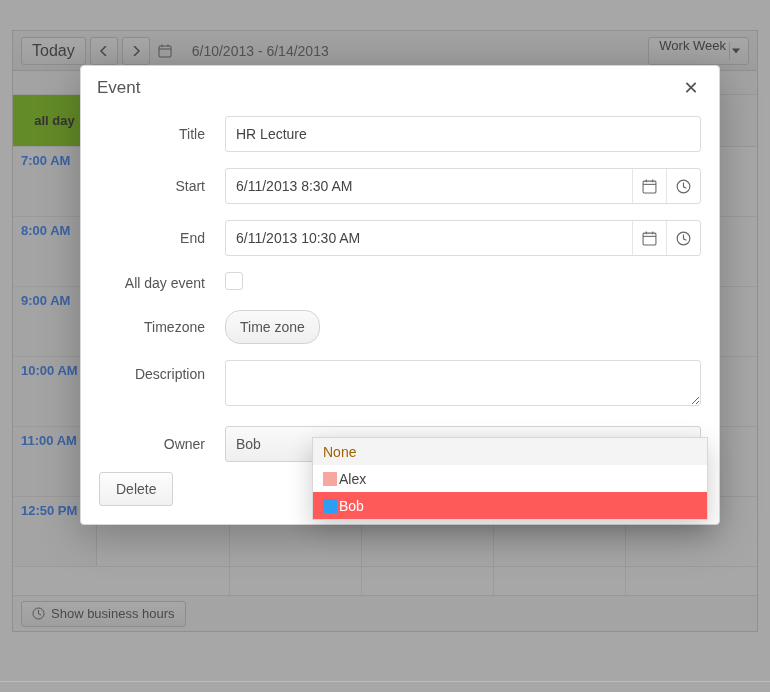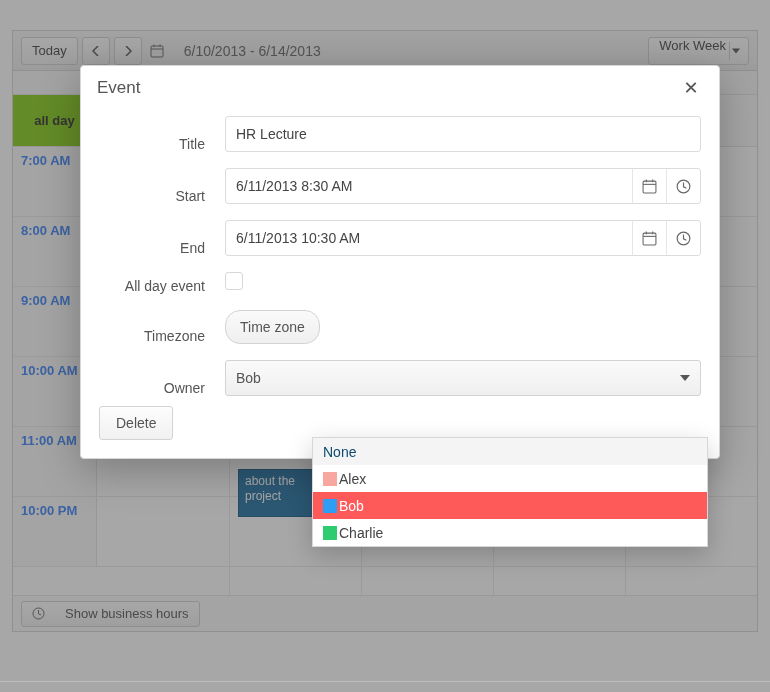--- a/index.html
+++ b/index.html
@@ -2,21 +2,21 @@
 <html><head>
 <meta charset="utf-8">
 <style>
   * { box-sizing: border-box; margin: 0; padding: 0; font-family: Arial, Helvetica, sans-serif; }
   html, body { width: 770px; height: 692px; overflow: hidden; background: #fff; }
   .stage { position: relative; width: 770px; height: 692px; }
   .app-frame { position: absolute; left: 12px; top: 30px; right: 12px; bottom: 60px; border: 1px solid #d5d5d5; background: #fff; }
 
   
   .toolbar { height: 40px; background: linear-gradient(#f7f7f7,#ececec); border-bottom: 1px solid #d5d5d5; display: flex; align-items: center; padding: 0 8px; font-size: 14px; color: #444; }
-  .tb-btn { height: 28px; line-height: 26px; padding: 0 10px; border: 1px solid #cfcfcf; border-radius: 3px; background: linear-gradient(#fff,#f0f0f0); color: #444; font-size: 13px; margin-right: 4px; cursor: pointer; display: inline-flex; align-items: center; }
+  .tb-btn { height: 28px; line-height: 26px; padding: 0 10px; border: 1px solid #cfcfcf; border-radius: 3px; background: linear-gradient(#fff,#f0f0f0); color: #444; font-size: 16px; margin-right: 4px; cursor: pointer; display: inline-flex; align-items: center; }
   .tb-icobtn { width: 28px; padding: 0; justify-content: center; }
   .tb-date { display: inline-flex; align-items: center; gap: 20px; margin-left: 4px; color: #666; }
   .spacer { flex: 1; }
   .view-select { height: 28px; border: 1px solid #cfcfcf; border-radius: 3px; background: linear-gradient(#fff,#f0f0f0); padding: 0 22px 0 10px; font-size: 13px; color: #444; position: relative; cursor: pointer; }
   .view-select::after { content:""; position:absolute; right:8px; top:50%; width:0;height:0; border-left:4px solid transparent; border-right:4px solid transparent; border-top:5px solid #555; transform:translateY(-50%);}
   .view-select .sep { position:absolute; right:18px; top:4px; bottom:4px; width:1px; background:#cfcfcf;}
 
   
   .cal-body { position: absolute; top: 40px; left: 0; right: 0; bottom: 36px; overflow: hidden; font-size: 13px; color: #2e2e2e;}
   .allday-row { position: absolute; left:0; right:0; top:24px; height:52px; border-bottom:1px solid #e3e3e3; background:#fafafa;}
@@ -24,52 +24,52 @@
   .header-row { position:absolute; left:0; right:0; top:0; height:24px; background:#f7f7f7; border-bottom:1px solid #e3e3e3;}
   .slot { position:absolute; left:0; right:0; height:70px; border-bottom:1px solid #e9e9e9; }
   .slot .time { position:absolute; left:0; width:84px; top:0; height:100%; display:flex; align-items:flex-start; padding:6px 8px; font-weight:700; color:#3b82f6; background:#fafafa; border-right:1px solid #e3e3e3;}
   .cols { position:absolute; left:84px; right:0; top:24px; bottom:0; }
   .vline { position:absolute; top:0; bottom:0; width:1px; background:#e9e9e9; }
 
   .event-chip { position:absolute; background:#1f6fa3; color:#fff; font-size:12px; border:1px solid #155a87; padding:4px 6px; line-height:1.25; }
 
   
   .cal-footer { position:absolute; left:0; right:0; bottom:0; height:36px; border-top:1px solid #e3e3e3; background:#fafafa; display:flex; align-items:center; padding:0 8px;}
-  .footer-btn { height:26px; line-height:24px; border:1px solid #cfcfcf; border-radius:3px; padding:0 10px; background:linear-gradient(#fff,#f0f0f0); color:#555; font-size:13px; display:inline-flex; align-items:center; gap:20px; cursor:pointer;}
+  .footer-btn { height:26px; line-height:24px; border:1px solid #cfcfcf; border-radius:3px; padding:0 10px; background:linear-gradient(#fff,#f0f0f0); color:#555; font-size:13px; display:inline-flex; align-items:center; gap:6px; cursor:pointer;}
 
   
   .overlay { position:absolute; inset:0; background:rgba(60,60,60,.45); }
 
   
   .dialog { position:absolute; left:80px; top:65px; width:640px; background:#fff; border:1px solid #d7d7d7; border-radius:4px; box-shadow:0 12px 40px rgba(0,0,0,.25); padding: 0 0 18px 0; }
   .dlg-header { height:44px; display:flex; align-items:center; padding:8px 16px; font-size:17px; color:#555;text-align:center; }
   .dlg-header .x { margin-left:auto; width:24px; height:24px; display:flex; align-items:center; justify-content:center; color:#555; font-size:18px; cursor:pointer; }
   .form { padding: 6px 18px 0 18px; }
-  .row { display:flex; align-items:flex-end; margin-bottom:16px; }
+  .row { display:flex; align-items:center; margin-bottom:16px; }
   .row.top { align-items:flex-start; }
   .lbl { width:126px; text-align:right; padding-right:20px; font-size:14px; color:#555; }
   .ctrl { flex:1; position:relative; }
   .inp { width:100%; height:36px; border:1px solid #dcdcdc; border-radius:3px; padding:4px 10px; font-size:14px; color:#444; background:#fff; }
   .dtwrap { position:relative; }
   .dtwrap .inp { padding-right:70px; }
   .dt-ico { position:absolute; top:1px; bottom:1px; width:34px; display:flex; align-items:center; justify-content:center; border-left:1px solid #e5e5e5; color:#666; cursor:pointer; }
   .dt-ico.cal { right:35px; }
   .dt-ico.clk { right:1px; }
   .chk { width:18px; height:18px; border:1px solid #d8d8d8; border-radius:3px; background:#fff; cursor:pointer; display:inline-block;}
   .tzbtn { height:34px; padding:0 14px; border:1px solid #d3d3d3; border-radius:15px; background:linear-gradient(#fafafa,#efefef); color:#555; font-size:14px; cursor:pointer; }
   .ta { width:100%; height:46px; border:1px solid #dcdcdc; border-radius:3px; resize:vertical; padding:6px 8px; font-size:14px; color:#444; }
   .dd { position:relative; }
   .ddhead { height:36px; border:1px solid #d3d3d3; border-radius:3px; background:linear-gradient(#fafafa,#efefef); display:flex; align-items:center; padding:0 10px; font-size:14px; color:#555; cursor:pointer; }
   .ddhead .arrow { margin-left:auto; width:0;height:0; border-left:5px solid transparent; border-right:5px solid transparent; border-top:6px solid #555;}
   .del { height:34px; padding:0 16px; border:1px solid #d3d3d3; border-radius:3px; background:linear-gradient(#fdfdfd,#f1f1f1); color:#555; font-size:14px; cursor:pointer; margin-left:18px; }
 
   
   .ddlist { position:absolute; background:#fff; border:1px solid #d7d7d7; box-shadow:0 8px 24px rgba(0,0,0,.2); font-size:14px; color:#444; }
   .ddlist .opt { display:flex; align-items:center; height:27px; padding:0 10px; cursor:pointer; gap:2px;}
-  .ddlist .opt.muted { color:#0c4a6e; background:#f4f4f4;}
+  .ddlist .opt.muted { color:#a16207; background:#f4f4f4;}
   .ddlist .opt.sel { background:#ff5a5a; color:#fff; }
   .swatch { width:14px; height:14px; display:inline-block; }
   .sw-alex { background:#f7a6a0; }
   .sw-bob { background:#2f9df4; }
   .sw-charlie { background:#2ecc71; }
 
   
   svg { display:block; }
 
   .divider { height:1px; background:#bdbdbd; margin-top:90px;}
@@ -122,21 +122,21 @@
       <div class="slot" style="top:216px;">
           <div class="time">9:00 AM</div>
         </div>
       <div class="slot" style="top:286px;">
           <div class="time">10:00 AM</div>
         </div>
       <div class="slot" style="top:356px;">
           <div class="time">11:00 AM</div>
         </div>
       <div class="slot" style="top:426px;">
-          <div class="time">10:00 PM</div>
+          <div class="time">12:50 PM</div>
         </div>
 
       <div class="cols">
         <div class="vline" style="left:20%;"></div>
         <div class="vline" style="left:40%;"></div>
         <div class="vline" style="left:60%;"></div>
         <div class="vline" style="left:80%;"></div>
       </div>
 
       <div class="event-chip" style="left:225px; top:398px; width:110px; height:48px;">
@@ -211,20 +211,24 @@
         </div>
       </div>
       <div class="row">
         <div class="lbl">All day event</div>
         <div class="ctrl"><span class="chk"></span></div>
       </div>
       <div class="row">
         <div class="lbl">Timezone</div>
         <div class="ctrl"><button class="tzbtn">Time zone</button></div>
       </div>
+      <div class="row top">
+        <div class="lbl" style="padding-top:6px;">Description</div>
+        <div class="ctrl"><textarea class="ta" style=""></textarea></div>
+      </div>
       <div class="row" style="margin-bottom:10px;">
         <div class="lbl">Owner</div>
         <div class="ctrl dd">
           <div class="ddhead">
             <span>Bob</span>
             <span class="arrow"></span>
           </div>
         </div>
       </div>
     </div>
@@ -236,20 +240,16 @@
       <span>None</span>
     </div>
     <div class="opt">
       <span class="swatch sw-alex"></span>
       <span>Alex</span>
     </div>
     <div class="opt sel">
       <span class="swatch sw-bob"></span>
       <span>Bob</span>
     </div>
-    <div class="opt">
-      <span class="swatch sw-charlie"></span>
-      <span>Charlie</span>
-    </div>
   </div>
 
   <div class="divider" style="position:absolute; left:0; right:0; bottom:10px;"></div>
 </div>
 
 </body></html>

